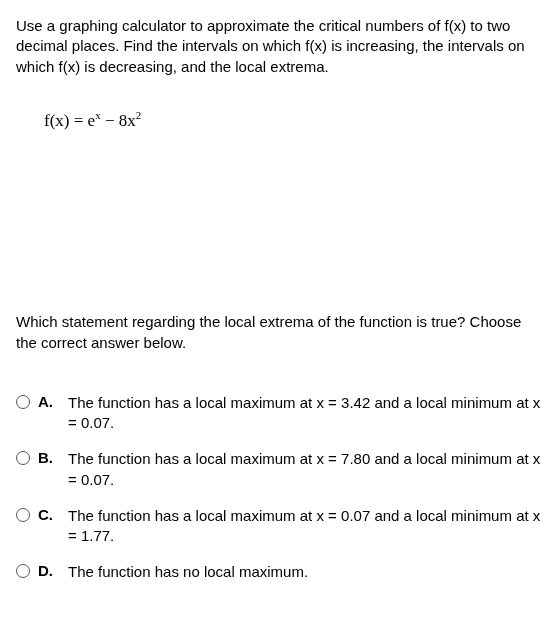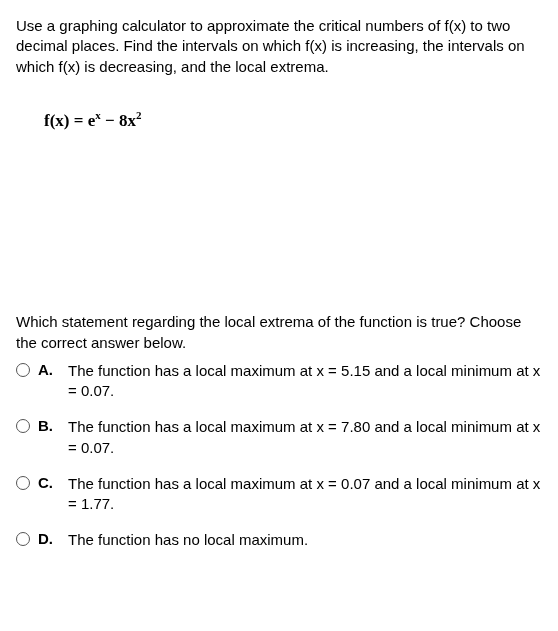--- a/index.html
+++ b/index.html
@@ -13,32 +13,31 @@
   background: #fff;
 }
 .question-text {
   line-height: 1.35;
   margin-bottom: 32px;
 }
 .formula {
   margin: 18px 0 12px 28px;
   font-family: "Times New Roman", serif;
   font-size: 17px;
-  font-weight: bold;
 }
 .formula sup {
   font-size: 11px;
   vertical-align: super;
 }
 .spacer {
   height: 170px;
 }
 .sub-question {
   line-height: 1.35;
-  margin-bottom: 8px;
+  margin-bottom: 40px;
 }
 .options {
   display: flex;
   flex-direction: column;
   gap: 16px;
 }
 .option {
   display: flex;
   align-items: flex-start;
   gap: 8px;
@@ -73,21 +72,21 @@
 
 <div class="spacer"></div>
 
 <div class="sub-question">Which statement regarding the local extrema of the function is true?  Choose the correct answer below.</div>
 
 <div class="options">
 
   <div class="option">
     <div class="radio"></div>
     <div class="opt-letter">A.</div>
-    <div class="opt-text">The function has a local maximum at x = 5.15 and a local minimum at x = 0.07.</div>
+    <div class="opt-text">The function has a local maximum at x = 3.42 and a local minimum at x = 0.07.</div>
   </div>
 
   <div class="option">
     <div class="radio"></div>
     <div class="opt-letter">B.</div>
     <div class="opt-text">The function has a local maximum at x = 7.80 and a local minimum at x = 0.07.</div>
   </div>
 
   <div class="option">
     <div class="radio"></div>

